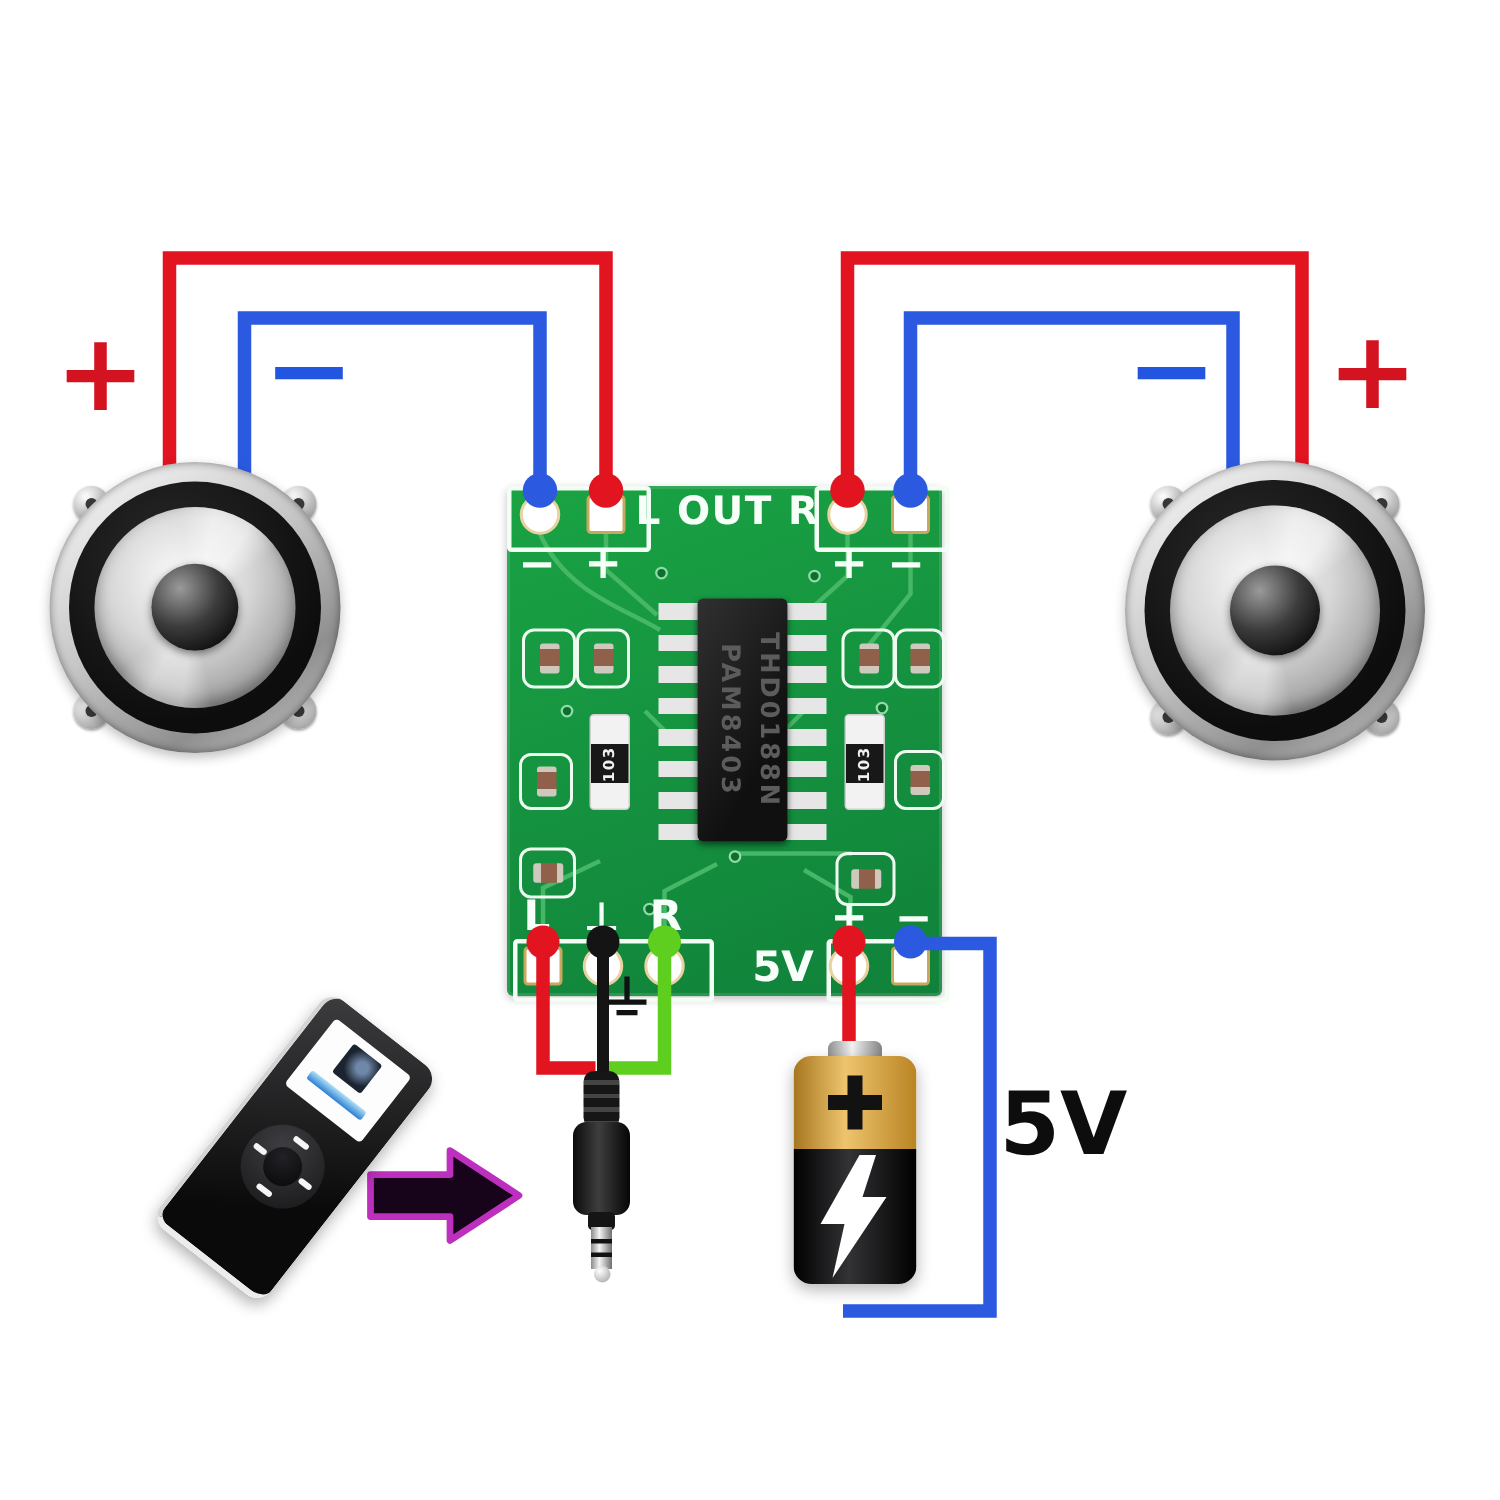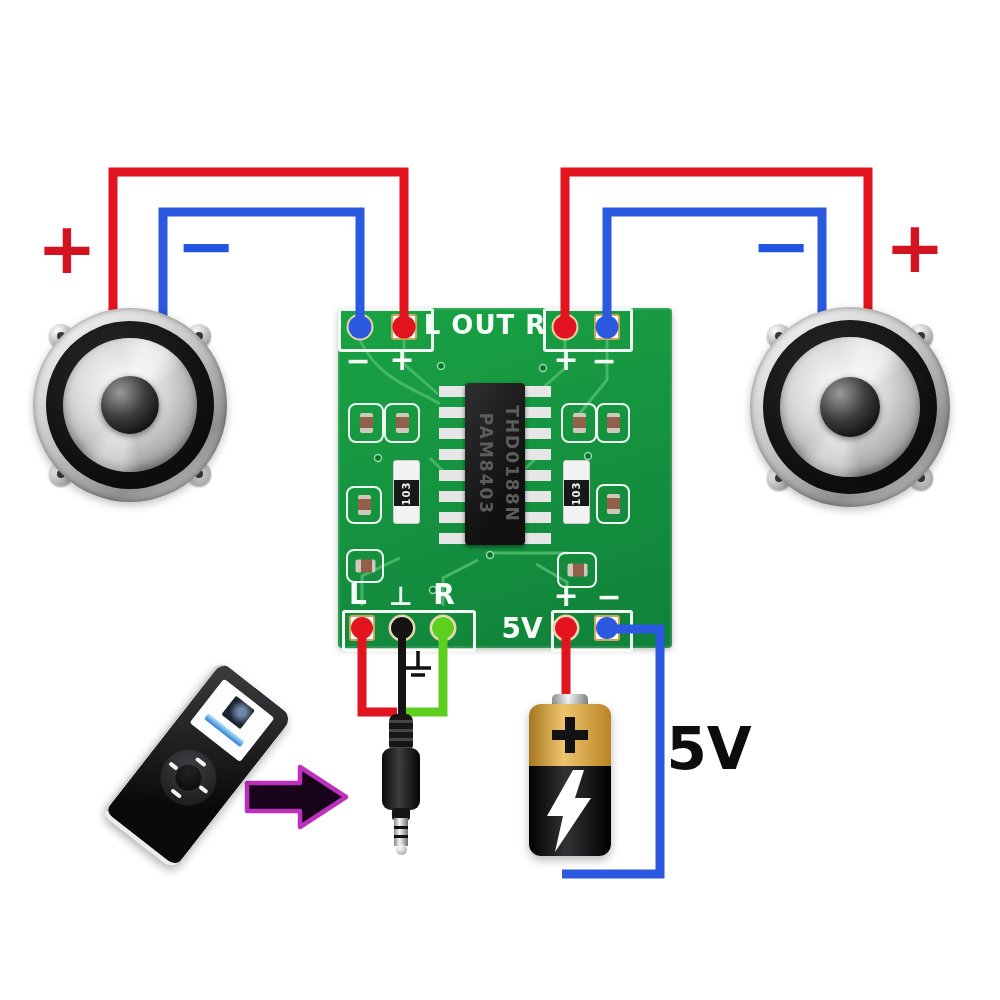--- a/index.html
+++ b/index.html
@@ -50,21 +50,21 @@
   .resband{position:absolute;left:0;top:19px;width:100%;height:26px;background:#181818;
        display:flex;align-items:center;justify-content:center;}
   .resband span{display:block;transform:rotate(-90deg);color:#f0f0f0;font-size:10px;font-weight:bold;letter-spacing:1px;}
   .dash{position:absolute;background:#f5f5f5;border-radius:2px;}
 </style>
 </head>
 <body>
 
 <div id="canvas">
 
-  <div class="abs" style="left:338px;top:308px;width:334px;height:340px;border-radius:4px;
+  <div class="abs" style="left:338px;top:324px;width:290px;height:340px;border-radius:4px;
               background:linear-gradient(160deg,#1aa344,#10813a);
               box-shadow:inset 0 0 0 2px rgba(255,255,255,.12),0 2px 6px rgba(0,0,0,.25);">
 
     <svg width="290" height="340" style="position:absolute;left:0;top:0;">
       <g stroke="#46b766" stroke-width="3" fill="none">
         <path d="M22,32 C40,72 80,82 102,96"></path>
         <path d="M66,32 L66,56 L100,86"></path>
         <path d="M227,32 L227,60 L198,86"></path>
         <path d="M269,32 L269,72 L238,110"></path>
         <path d="M24,298 L24,268 L62,250"></path>

